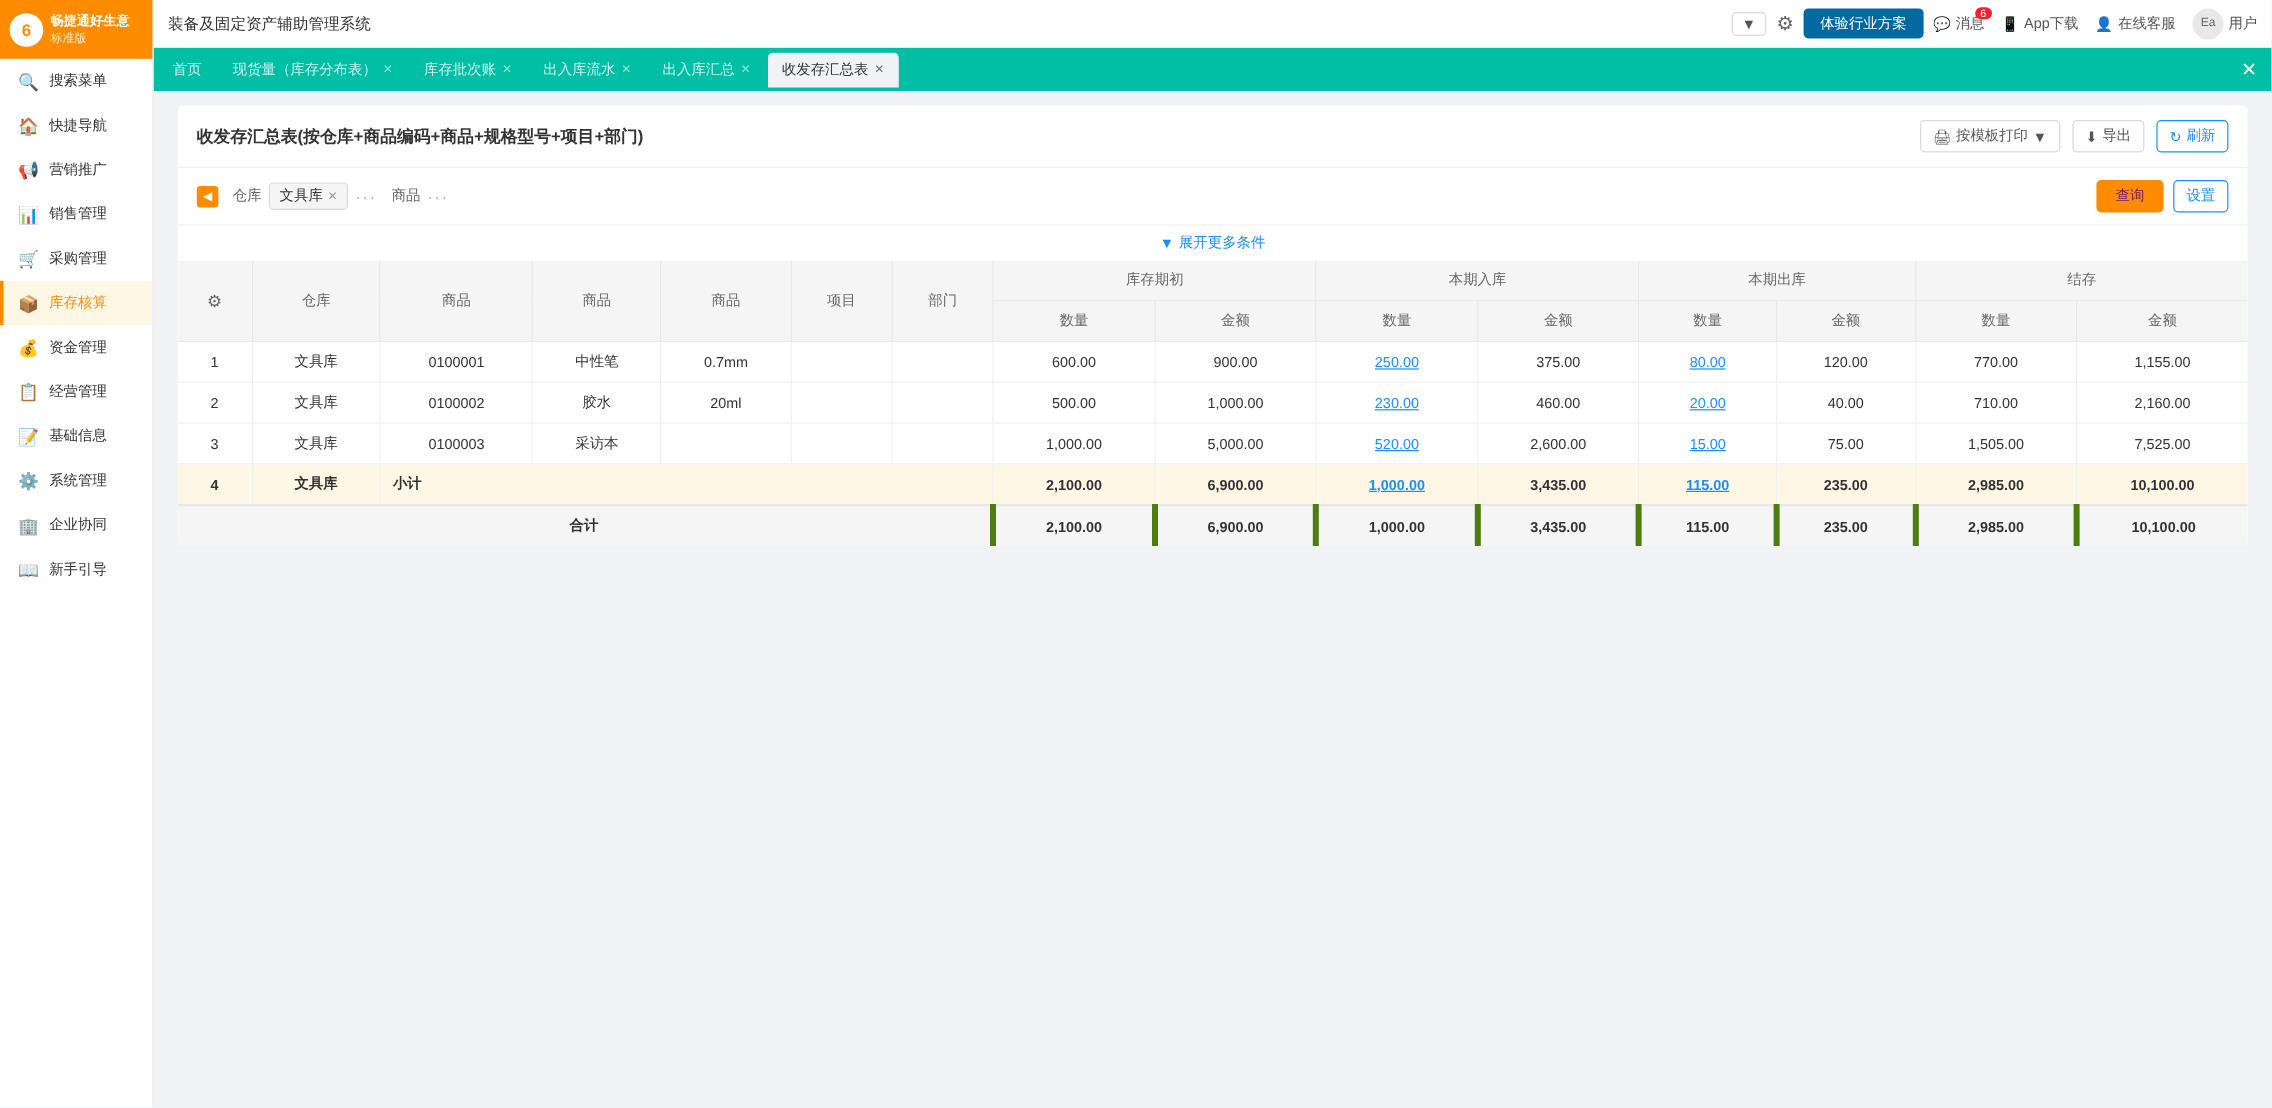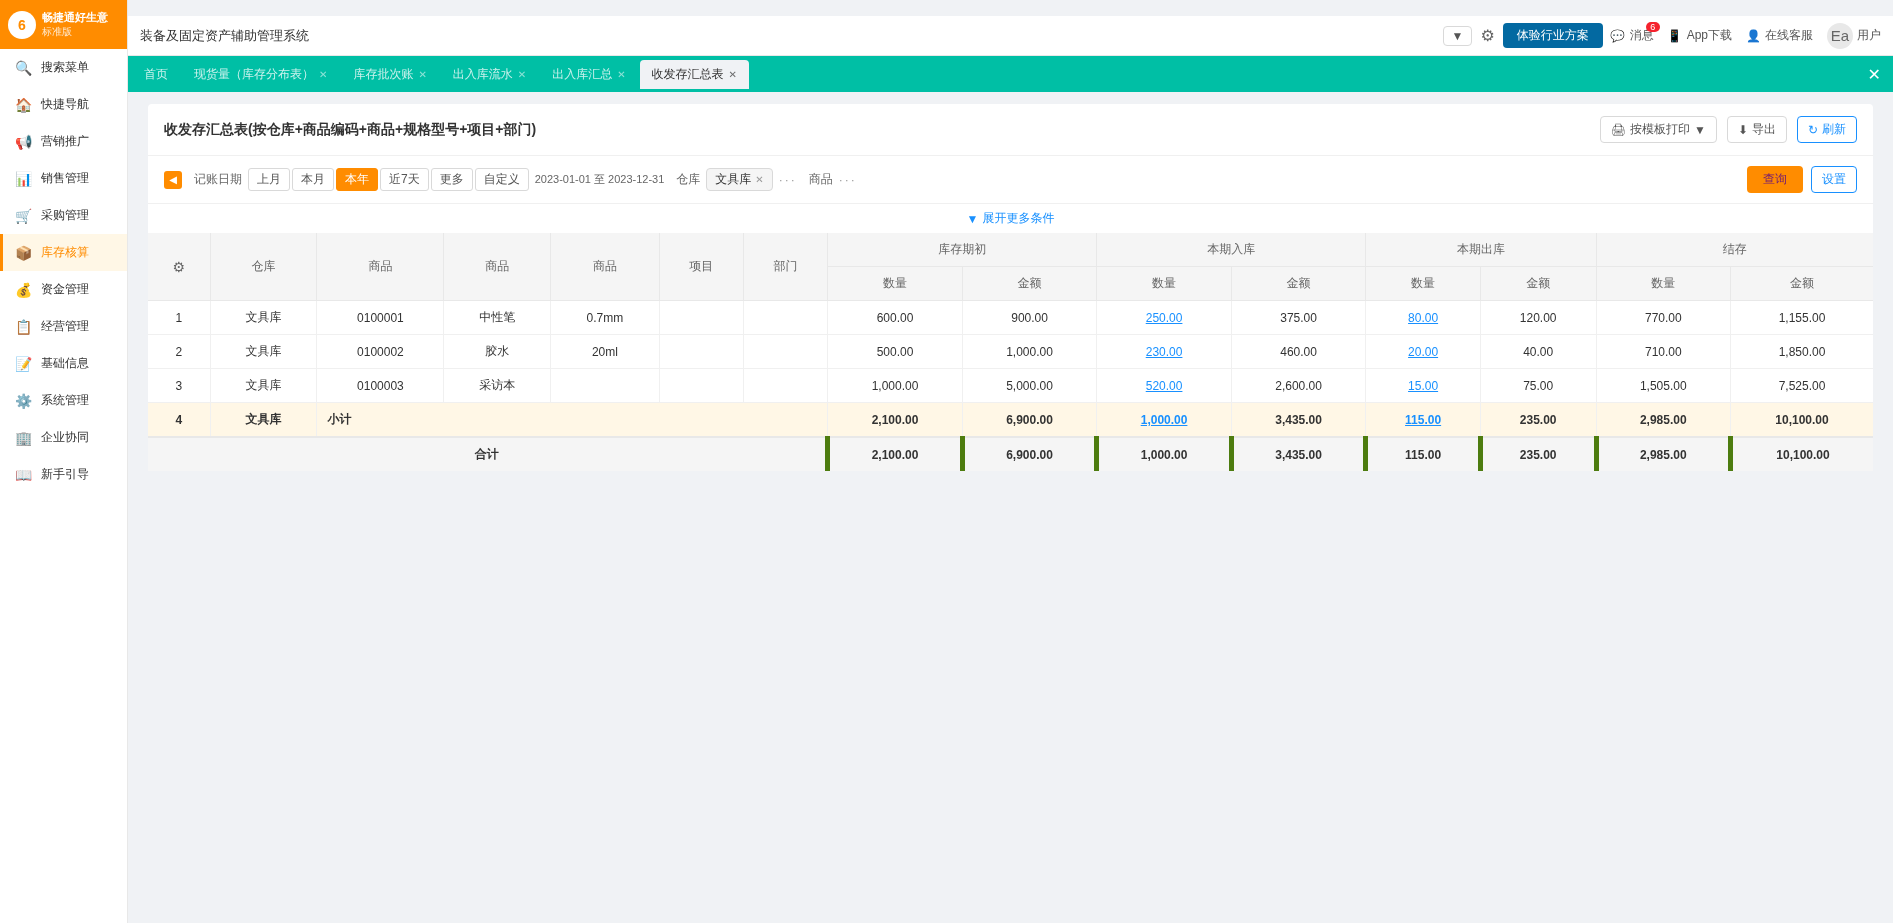--- a/index.html
+++ b/index.html
@@ -8,32 +8,32 @@
     
     .sidebar { width: 128px; background: #fff; display: flex; flex-direction: column; border-right: 1px solid #e8e8e8; flex-shrink: 0; }
     .sidebar-logo { background: #ff8c00; padding: 10px 8px; display: flex; align-items: center; gap: 6px; }
     .sidebar-logo-icon { width: 28px; height: 28px; background: #fff; border-radius: 50%; display: flex; align-items: center; justify-content: center; color: #ff8c00; font-size: 14px; font-weight: bold; }
     .sidebar-menu { flex: 1; overflow-y: auto; }
     .sidebar-item { display: flex; align-items: center; gap: 8px; padding: 10px 12px; cursor: pointer; color: #333; font-size: 12px; border-left: 3px solid transparent; }
     .sidebar-item.active { background: #fff7e6; color: #ff8c00; border-left-color: #ff8c00; }
     .sidebar-item-icon { font-size: 14px; width: 18px; text-align: center; }
 
     
-    .main { flex: 1; display: flex; flex-direction: column; overflow: hidden; margin-top: 16px; }
+    .main { flex: 1; display: flex; flex-direction: column; overflow: hidden; }
 
     
     .topbar { background: #fff; height: 40px; display: flex; align-items: center; padding: 0 12px; border-bottom: 1px solid #e8e8e8; gap: 8px; }
     .topbar-system-name { font-size: 13px; color: #333; flex: 1; display: flex; align-items: center; gap: 6px; }
     .topbar-dropdown { border: 1px solid #d9d9d9; border-radius: 4px; padding: 2px 8px; font-size: 12px; color: #555; cursor: pointer; display: flex; align-items: center; gap: 4px; }
     .topbar-gear { font-size: 16px; color: #666; cursor: pointer; }
     .topbar-trial-btn { background: #0369a1; color: #fff; border: none; border-radius: 4px; padding: 4px 14px; font-size: 12px; cursor: pointer; }
     .topbar-right { display: flex; align-items: center; gap: 14px; margin-left: auto; }
     .topbar-right-item { display: flex; align-items: center; gap: 4px; color: #555; font-size: 12px; cursor: pointer; position: relative; }
     .topbar-right-badge { position: absolute; top: -5px; right: -6px; background: #f5222d; color: #fff; font-size: 9px; border-radius: 8px; padding: 0 3px; min-width: 14px; text-align: center; }
-    .topbar-avatar { width: 26px; height: 26px; background: #e8e8e8; border-radius: 50%; display: flex; align-items: center; justify-content: center; font-size: 15px; color: #666; }
+    .topbar-avatar { width: 26px; height: 26px; background: #e8e8e8; border-radius: 50%; display: flex; align-items: center; justify-content: center; font-size: 10px; color: #666; }
 
     
     .tabbar { background: #00bfa5; display: flex; align-items: center; height: 36px; padding: 0 4px; gap: 2px; }
     .tab { display: flex; align-items: center; gap: 5px; padding: 6px 12px; cursor: pointer; font-size: 12px; color: rgba(255,255,255,0.8); border-radius: 4px 4px 0 0; white-space: nowrap; }
     .tab.active { background: #f0f2f5; color: #333; }
     .tab-close { font-size: 10px; opacity: 0.7; }
     .tabbar-close-all { margin-left: auto; color: #fff; font-size: 16px; cursor: pointer; padding: 0 8px; }
 
     
     .page-content { flex: 1; overflow-y: auto; padding: 12px 20px; background: #f0f2f5; }
@@ -231,32 +231,20 @@
           </button>
           <button class="btn-refresh">
             <span>↻</span>
             <span>刷新</span>
           </button>
         </div>
       </div>
 
       <div class="filter-area">
         <button class="arrow-btn">◀</button>
-        <div class="filter-group">
-          <span class="filter-label">记账日期</span>
-          <div class="date-btns">
-            <button class="date-btn">上月</button>
-            <button class="date-btn">本月</button>
-            <button class="date-btn active">本年</button>
-            <button class="date-btn">近7天</button>
-            <button class="date-btn">更多</button>
-            <button class="date-btn">自定义</button>
-          </div>
-          <span class="date-range">2023-01-01 至 2023-12-31</span>
-        </div>
 
         <div class="filter-group">
           <span class="filter-label">仓库</span>
           <div class="filter-tag">
             <span>文具库</span>
             <span class="filter-tag-close">✕</span>
           </div>
           <span class="filter-dots">···</span>
         </div>
 
@@ -335,21 +323,21 @@
               <td>20ml</td>
               <td></td>
               <td></td>
               <td>500.00</td>
               <td>1,000.00</td>
               <td><span class="link-text">230.00</span></td>
               <td>460.00</td>
               <td><span class="link-text">20.00</span></td>
               <td>40.00</td>
               <td>710.00</td>
-              <td>1,850.00</td>
+              <td>2,160.00</td>
             </tr>
 
             <tr>
               <td>3</td>
               <td>文具库</td>
               <td>0100003</td>
               <td>采访本</td>
               <td></td>
               <td></td>
               <td></td>

